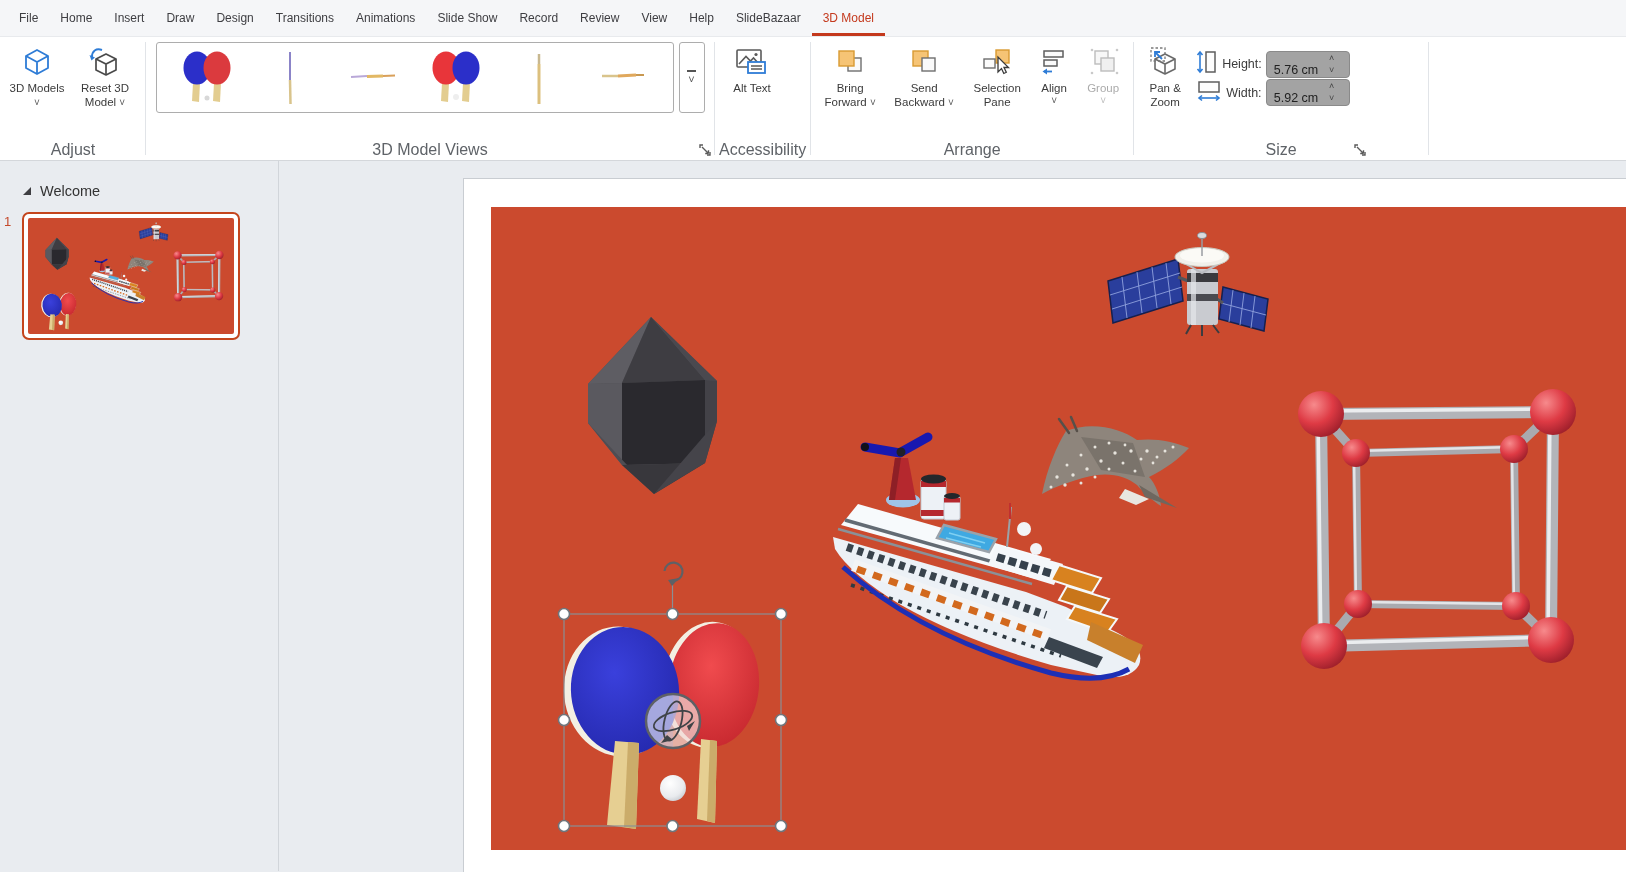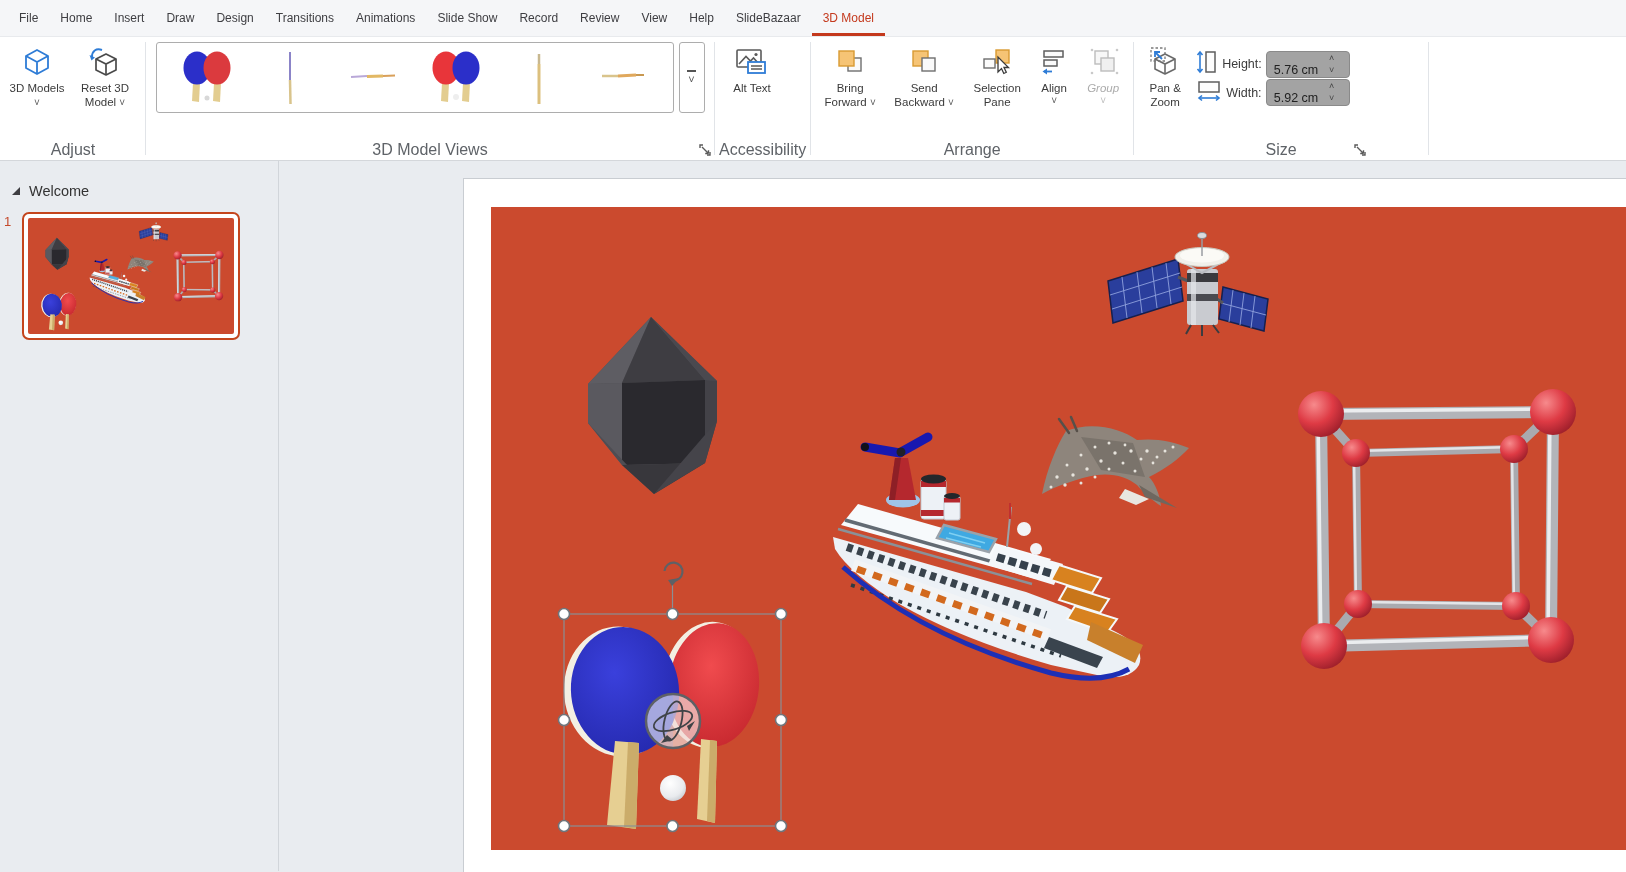--- a/index.html
+++ b/index.html
@@ -18,21 +18,21 @@
     border-bottom:1px solid #D4D7DB; padding:0 2px; }
   .rgroup { display:flex; flex-direction:column; position:relative; padding:3px 3px 0 3px; }
   .rgroup-content { flex:1; display:flex; align-items:flex-start; }
   .rgroup-label { height:19px; font-size:16px; color:#5F6368; text-align:center;
     line-height:17px; white-space:nowrap; }
   .vsep { width:1px; background:#E1E4E8; margin:5px 1px; }
   .rbtn { display:flex; flex-direction:column; align-items:center; margin:1px;
     padding:2px 2px; border-radius:3px; }
   .rbtn .icon-slot { height:38px; display:flex; align-items:center; justify-content:center; }
   .rbtn .lbl { font-size:11.5px; color:#3B3B3B; text-align:center; line-height:1.22; }
-  .rbtn.disabled .lbl { color:#ABABAB;font-style:italic; }
+  .rbtn.disabled .lbl { color:#ABABAB; }
   .chev { font-size:10px; color:#5A5A5A; }
   .rbtn.disabled .chev { color:#BDBDBD; }
 
   .gallery-row { display:flex; align-items:center; margin-top:2px; }
   .gallery { width:518px; height:71px; border:1px solid #ADADAD; border-radius:3px;
     background:#fff; display:flex; align-items:center; justify-content:space-evenly; }
   .gal-item { width:66px; height:64px; display:flex; align-items:center; justify-content:center; }
   .gal-more { width:26px; height:71px; border:1px solid #ADADAD; border-radius:3px;
     margin-left:5px; display:flex; flex-direction:column; align-items:center;
     justify-content:center; background:#fff; }
@@ -48,21 +48,21 @@
     display:flex; align-items:flex-end; background:#a3a3a3; overflow:hidden; }
   .dim-box input { border:none; outline:none; width:56px; font-size:12.5px; padding-left:7px;
     font-family:inherit; color:#222; background:transparent; }
   .spins { display:flex; flex-direction:column; width:18px; }
   .spin { height:12px; font-size:9px; line-height:10px; color:#444; text-align:center; cursor:default; }
 
   
   .workspace { position:relative; height:710px; background:#E9ECF0; }
   .thumb-panel { position:absolute; left:0; top:0; bottom:0; width:279px;
     border-right:1px solid #D1D5DA; background:#E9ECF0; }
-  .section-row { display:flex; align-items:center; gap:9px; padding:22px 0 0 12px; }
+  .section-row { display:flex; align-items:center; gap:9px; padding:22px 0 0 23px; }
   .tri-collapse { width:0; height:0; border-bottom:8px solid #3E3E42; border-left:8px solid transparent; }
   .section-title { font-size:14.5px; color:#333; }
   .slide-row { display:flex; align-items:flex-start; margin-top:13px; }
   .slide-num { width:22px; text-align:left; padding-left:4px; font-size:13px; color:#C4492B; padding-top:2px; }
   .thumb-box { width:218px; height:128px; border:2px solid #C4451D; border-radius:7px;
     background:#fff; padding:4px; }
   .thumb-box svg { width:100%; height:100%; border-radius:2px; display:block; }
 
   .canvas { position:absolute; left:463px; top:17px; right:-10px; bottom:-10px;
     background:#fff; border:1px solid #C9CDD2; }

